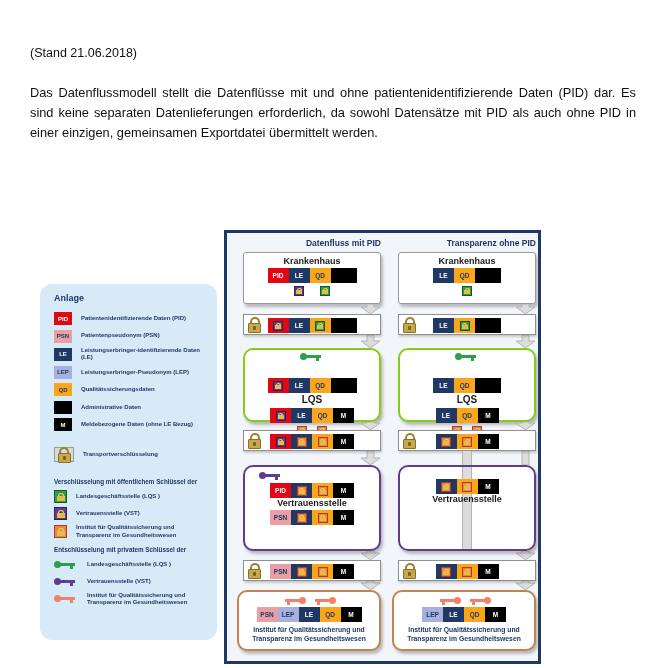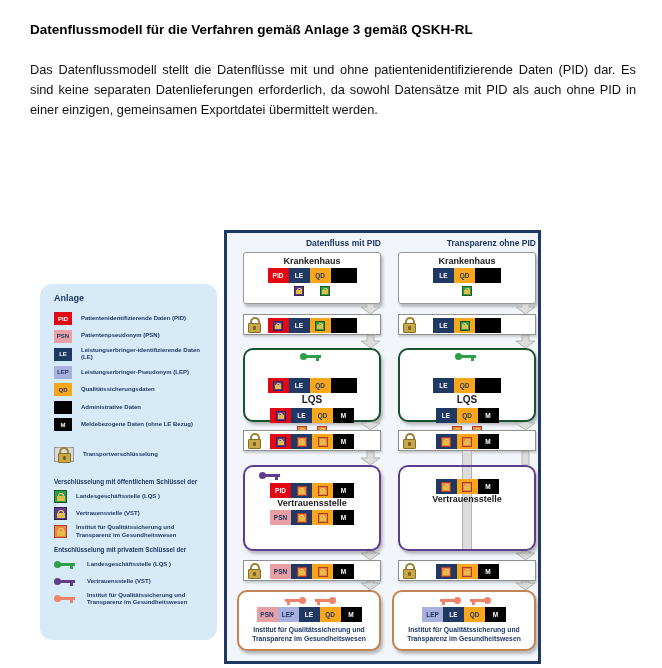--- a/index.html
+++ b/index.html
@@ -76,38 +76,38 @@
   .btitle.big{font-size:10px;margin:1px 0;}
   .chiprow{display:flex;margin-top:2px;}
   .chip{height:15px;width:21px;box-sizing:border-box;display:flex;align-items:center;justify-content:center;
         font-size:6.5px;font-weight:bold;flex:0 0 auto;}
   .chip.wide{width:26px;}
   .lockrow{display:flex;gap:16px;margin-top:3px;}
   .lockrow.tight{gap:10px;}
   .bar{position:relative;width:138px;height:21px;background:#fff;border:1px solid #8f8f8f;box-sizing:border-box;
        display:flex;align-items:center;justify-content:center;box-shadow:1px 2px 2px rgba(120,120,120,.35);}
   .bar .padlock{position:absolute;left:3px;top:2px;}
-  .lqsbox{width:138px;height:74px;border:2px solid #14532d;border-radius:10px;padding-top:2px;}
+  .lqsbox{width:138px;height:74px;border:2px solid #84cc16;border-radius:10px;padding-top:2px;}
   .vstbox{width:138px;height:86px;border:2px solid #5f3d8c;border-radius:10px;padding-top:4px;position:relative;}
   .vstbox.pass{border:none;padding-top:12px;}
   .vstbox.pass::after{content:'';position:absolute;inset:0;border:2px solid #5f3d8c;border-radius:10px;z-index:2;pointer-events:none;}
   .vstbox .stem-through{position:absolute;left:50%;margin-left:-5px;top:-14px;height:calc(100% + 14px);width:10px;
         background:#dcdcdc;border-left:1px solid #b3b3b3;border-right:1px solid #b3b3b3;z-index:0;box-sizing:border-box;}
   .vstbox>*{position:relative;z-index:1;}
   .vstbox .keyslot{align-self:flex-start;margin-left:14px;height:10px;}
   .iqbox{width:144px;height:61px;border:2px solid #c08552;border-radius:10px;padding-top:3px;}
   .iqlabel{font-size:6.8px;font-weight:bold;color:#1f3864;text-align:center;line-height:1.3;margin-top:4px;width:130px;}
   .keysrow{display:flex;gap:6px;height:10px;align-items:center;}
   .arrowgap{line-height:0;}
 </style>
 </head>
 <body>
 
 <div class="doc">
-  <h1>Datenflussmodell für die Verfahren gemäß Anlage 3 gemäß QSKH-RL</h1>
+  <p class="dateline">(Stand 21.06.2018)</p>
   <p class="intro">Das Datenflussmodell stellt die Datenflüsse mit und ohne patientenidentifizierende Daten (PID) dar. Es sind keine separaten Datenlieferungen erforderlich, da sowohl Datensätze mit PID als auch ohne PID in einer einzigen, gemeinsamen Exportdatei übermittelt werden.</p>
 </div>
 
 <div class="legend">
   <div class="lhead">Anlage</div>
   <div id="lg-data">
       <div class="litem">
         <div class="lchip c-pid">PID</div>
         <div class="llabel">Patientenidentifizierende Daten (PID)</div>
       </div>

